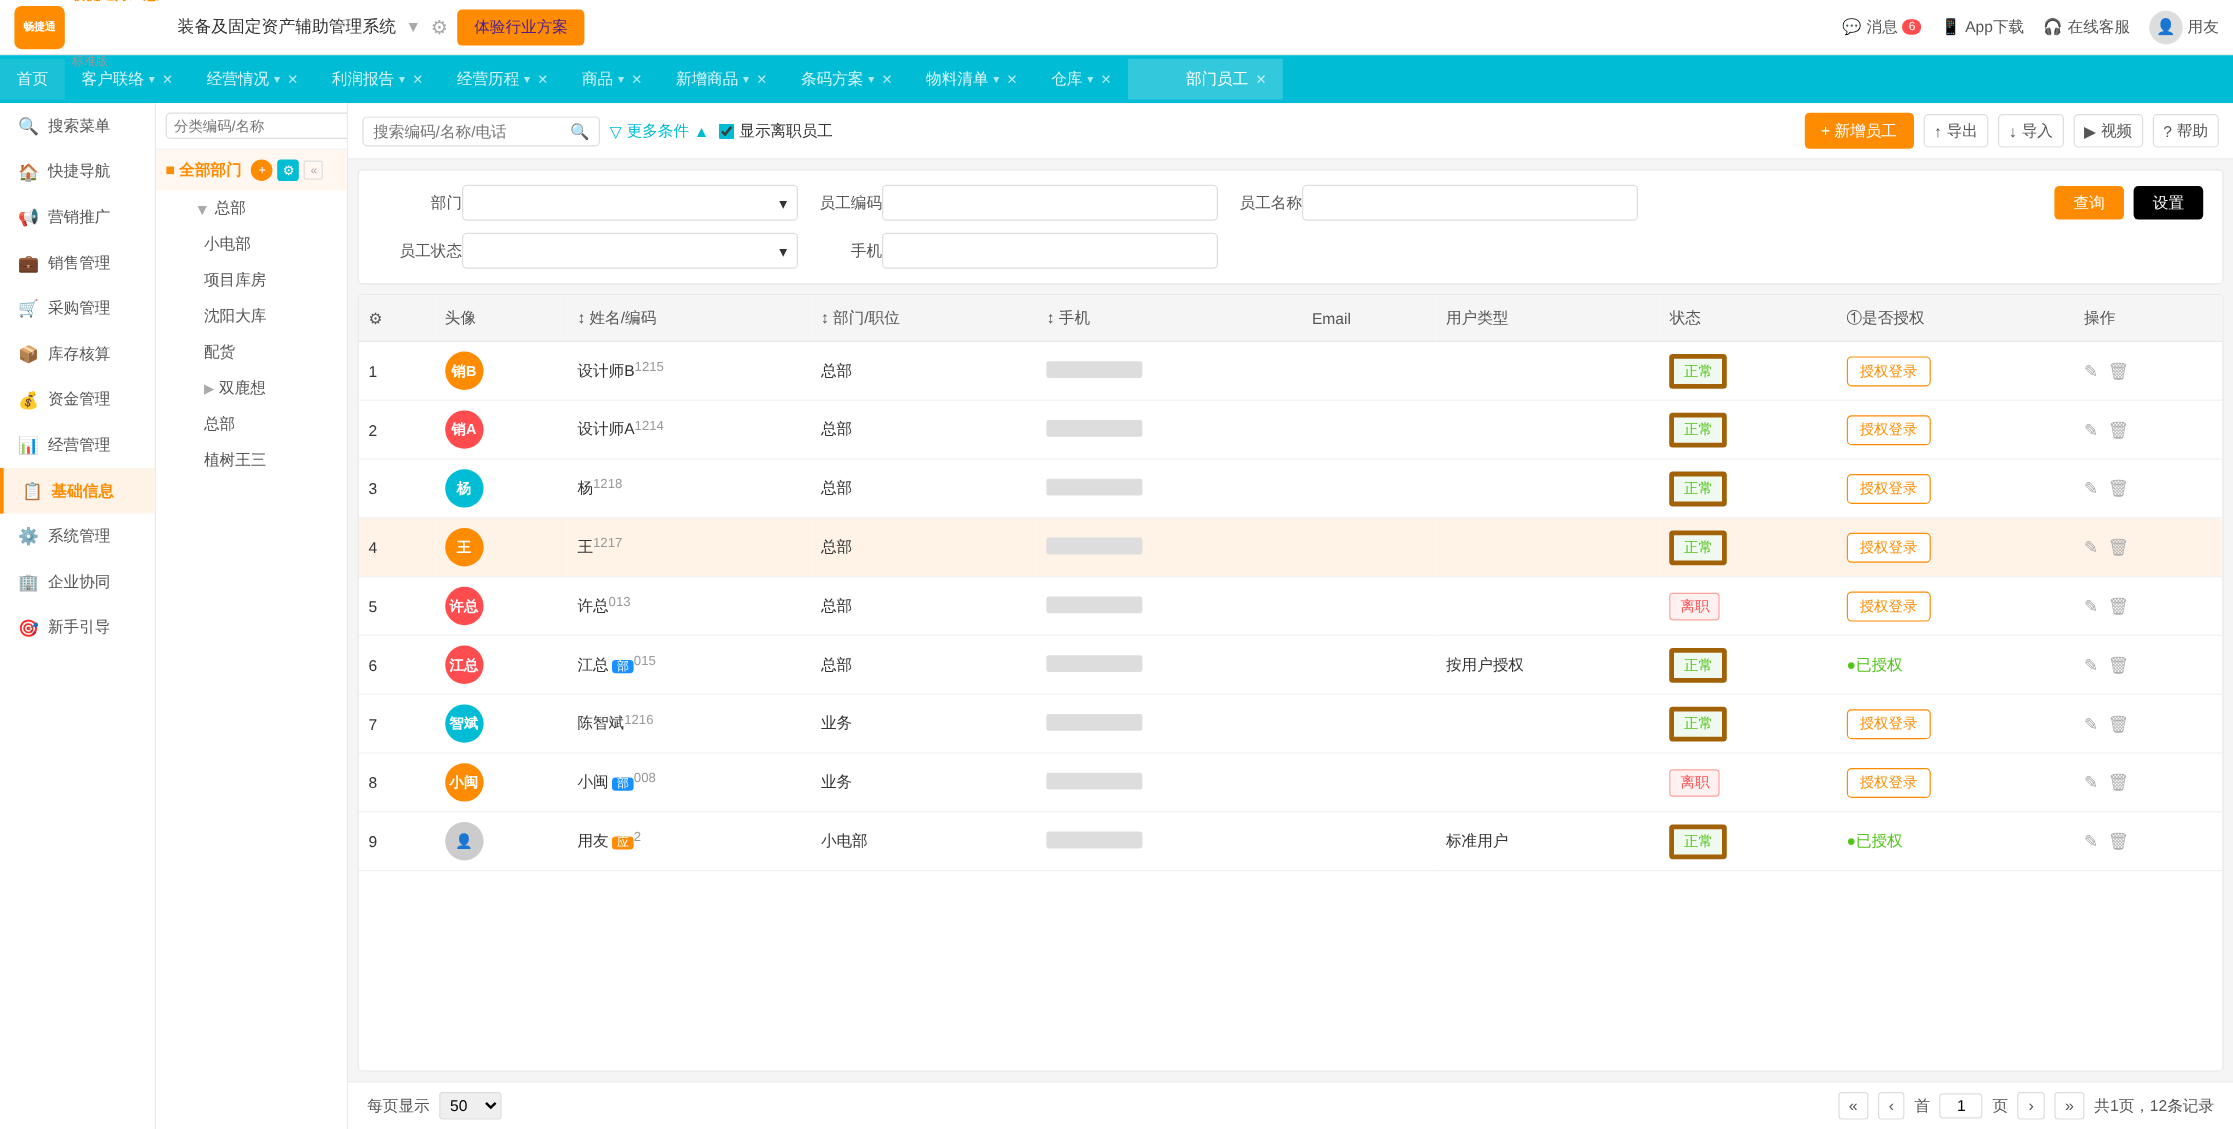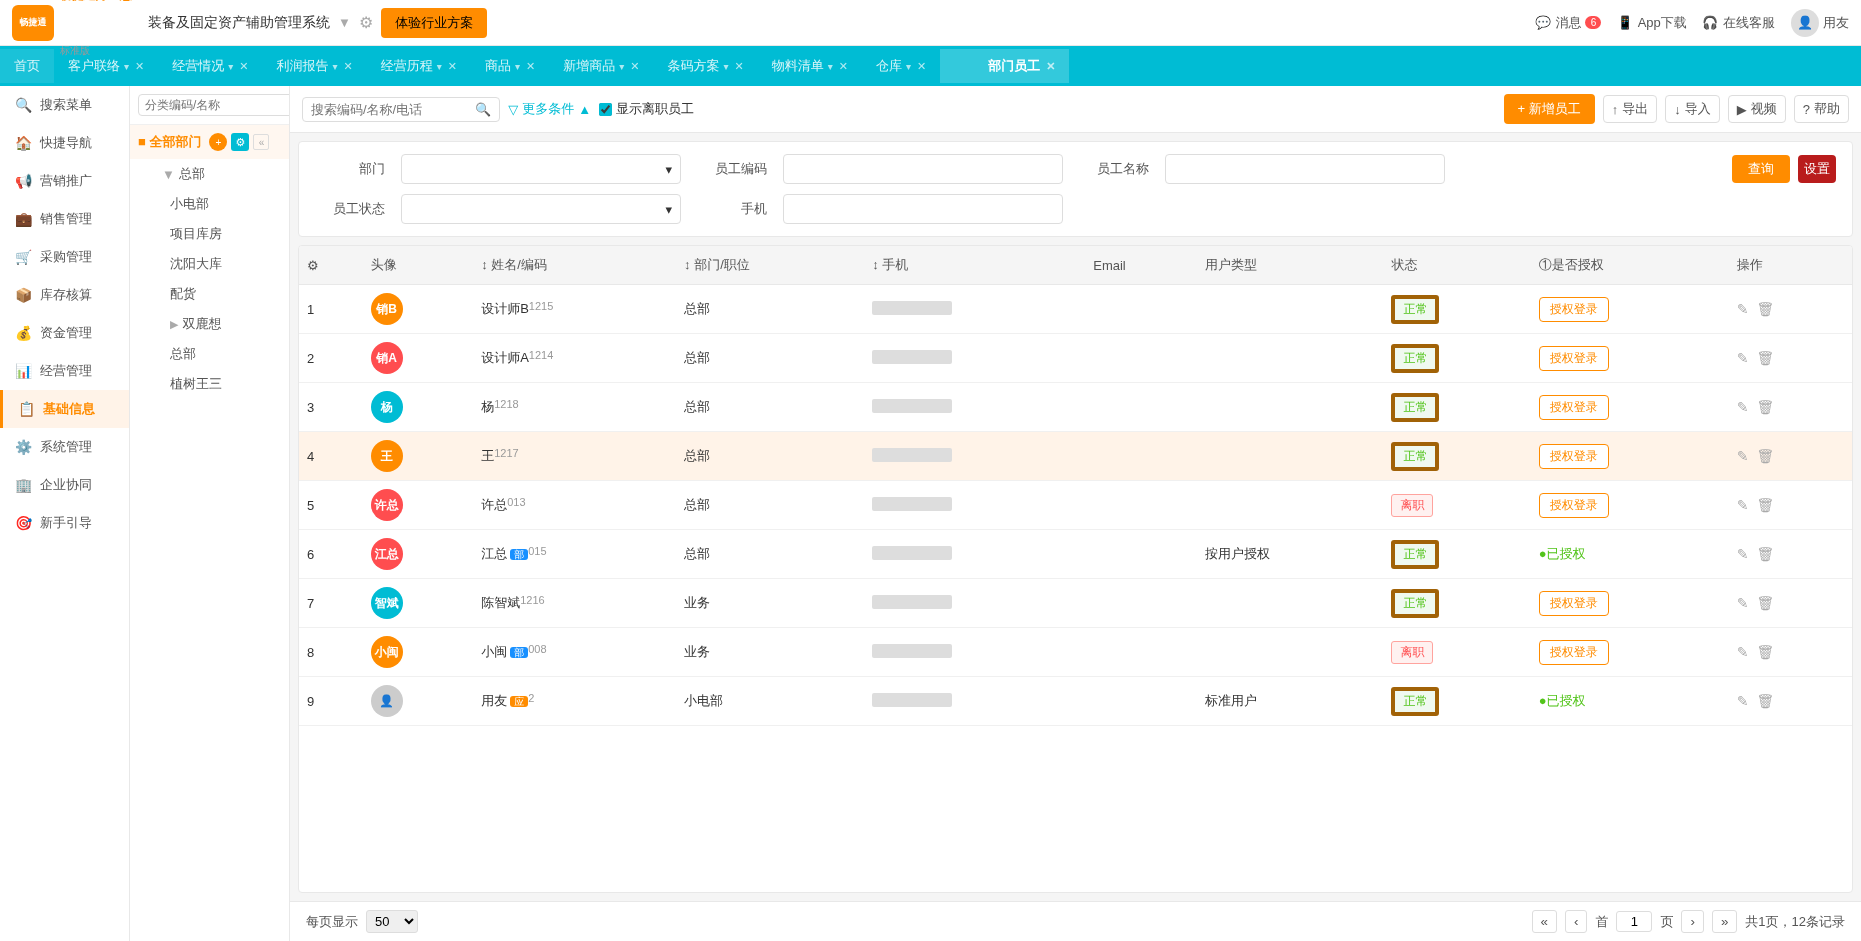--- a/index.html
+++ b/index.html
@@ -8,28 +8,28 @@
     
     .top-bar { display: flex; align-items: center; background: #fff; height: 46px; padding: 0 12px; border-bottom: 1px solid #e8e8e8; justify-content: space-between; }
     .top-bar-left { display: flex; align-items: center; gap: 8px; }
     .logo-area { display: flex; align-items: center; gap: 6px; }
     .logo-icon { width: 42px; height: 36px; background: #ff8c00; border-radius: 6px; display: flex; align-items: center; justify-content: center; color: #fff; font-size: 10px; font-weight: bold; flex-direction: column; }
     .logo-text { font-size: 12px; color: #ff8c00; font-weight: bold; }
     .logo-sub { font-size: 10px; color: #999; margin-top: 40px; }
     .system-title { font-size: 14px; color: #333; margin-left: 8px; }
     .top-bar-actions { display: flex; align-items: center; gap: 16px; }
     .top-btn { display: flex; align-items: center; gap: 4px; font-size: 13px; color: #555; cursor: pointer; }
-    .top-btn-orange { background: #ff8c00; color: #000000; border: none; padding: 6px 14px; border-radius: 4px; cursor: pointer; font-size: 13px; }
+    .top-btn-orange { background: #ff8c00; color: #4c1d95; border: none; padding: 6px 14px; border-radius: 4px; cursor: pointer; font-size: 13px; }
     .badge { background: #ff4d4f; color: #fff; border-radius: 10px; padding: 1px 5px; font-size: 10px; min-width: 16px; text-align: center; }
     .user-avatar { width: 28px; height: 28px; background: #ddd; border-radius: 50%; display: flex; align-items: center; justify-content: center; }
 
     
     .nav-tabs { background: #00bcd4; display: flex; align-items: center; height: 40px; padding: 0 0; overflow-x: auto; }
     .nav-tab { display: flex; align-items: center; padding: 0 14px; height: 34px; color: rgba(255,255,255,0.85); cursor: pointer; font-size: 13px; white-space: nowrap; gap: 4px; }
-    .nav-tab.active { background: rgba(255,255,255,0.2); color: #fff; font-weight: bold; padding-left: 48px; }
+    .nav-tab.active { background: rgba(255,255,255,0.2); color: #fff; font-weight: normal; padding-left: 48px; }
     .nav-tab .close-x { color: rgba(255,255,255,0.7); font-size: 11px; margin-left: 2px; }
     .nav-tab.first { background: rgba(255,255,255,0.1); }
     .chevron-down { font-size: 10px; opacity: 0.8; }
 
     
     .main-layout { display: flex; height: calc(941px - 46px - 40px); }
 
     
     .sidebar { width: 130px; background: #fff; border-right: 1px solid #e8e8e8; flex-shrink: 0; overflow-y: auto; }
     .sidebar-item { display: flex; align-items: center; gap: 8px; padding: 10px 16px; cursor: pointer; color: #555; font-size: 13px; }
@@ -44,28 +44,28 @@
     .search-box { display: flex; align-items: center; border: 1px solid #ddd; border-radius: 4px; padding: 4px 8px; gap: 4px; }
     .search-box input { border: none; outline: none; font-size: 13px; width: 160px; }
     .filter-btn { display: flex; align-items: center; gap: 4px; color: #00bcd4; cursor: pointer; font-size: 13px; }
     .checkbox-label { display: flex; align-items: center; gap: 4px; font-size: 13px; color: #333; }
     .spacer { flex: 1; }
     .btn-primary { background: #ff8c00; color: #fff; border: none; padding: 6px 14px; border-radius: 4px; cursor: pointer; font-size: 13px; }
     .btn-outline { display: flex; align-items: center; gap: 4px; color: #555; cursor: pointer; font-size: 13px; padding: 4px 8px; border: 1px solid #ddd; border-radius: 4px; }
 
     
     .filter-panel { background: #fff; border: 1px solid #e8e8e8; margin: 8px 8px 0 8px; border-radius: 4px; padding: 12px 16px; }
-    .filter-row { display: flex; align-items: center; margin-bottom: 10px; gap: 16px; }
+    .filter-row { display: flex; align-items: center; margin-bottom: 10px; }
     .filter-row:last-child { margin-bottom: 0; }
     .filter-label { width: 70px; color: #555; font-size: 13px; text-align: right; flex-shrink: 0; }
     .filter-select { flex: 1; max-width: 280px; height: 30px; border: 1px solid #ddd; border-radius: 4px; padding: 0 8px; font-size: 13px; display: flex; align-items: center; justify-content: space-between; cursor: pointer; background: #fff; }
     .filter-input { flex: 1; max-width: 280px; height: 30px; border: 1px solid #ddd; border-radius: 4px; padding: 0 8px; font-size: 13px; outline: none; }
     .filter-actions { display: flex; gap: 8px; align-items: center; margin-left: auto; }
     .btn-query { background: #ff8c00; color: #fff; border: none; padding: 5px 16px; border-radius: 4px; cursor: pointer; font-size: 13px; }
-    .btn-reset { background: #b91c1c; color: #fff; border: none; padding: 5px 6px; border-radius: 4px; cursor: pointer; font-size: 13px; }
+    .btn-reset { background: #000000; color: #fff; border: none; padding: 5px 16px; border-radius: 4px; cursor: pointer; font-size: 13px; }
 
     
     .table-wrapper { margin: 8px; background: #fff; border-radius: 4px; border: 1px solid #e8e8e8; overflow: auto; flex: 1; }
     table { width: 100%; border-collapse: collapse; font-size: 13px; }
     table thead tr { background: #f5f5f5; }
     table th { padding: 10px 8px; text-align: left; color: #555; font-weight: normal; border-bottom: 1px solid #e8e8e8; white-space: nowrap; }
     table td { padding: 8px 8px; border-bottom: 1px solid #f0f0f0; color: #333; vertical-align: middle; }
     table tr.highlighted { background: #fff3e8; }
     .avatar { width: 32px; height: 32px; border-radius: 50%; display: flex; align-items: center; justify-content: center; color: #fff; font-size: 12px; font-weight: bold; flex-shrink: 0; }
     .name-code { display: flex; flex-direction: row; }

